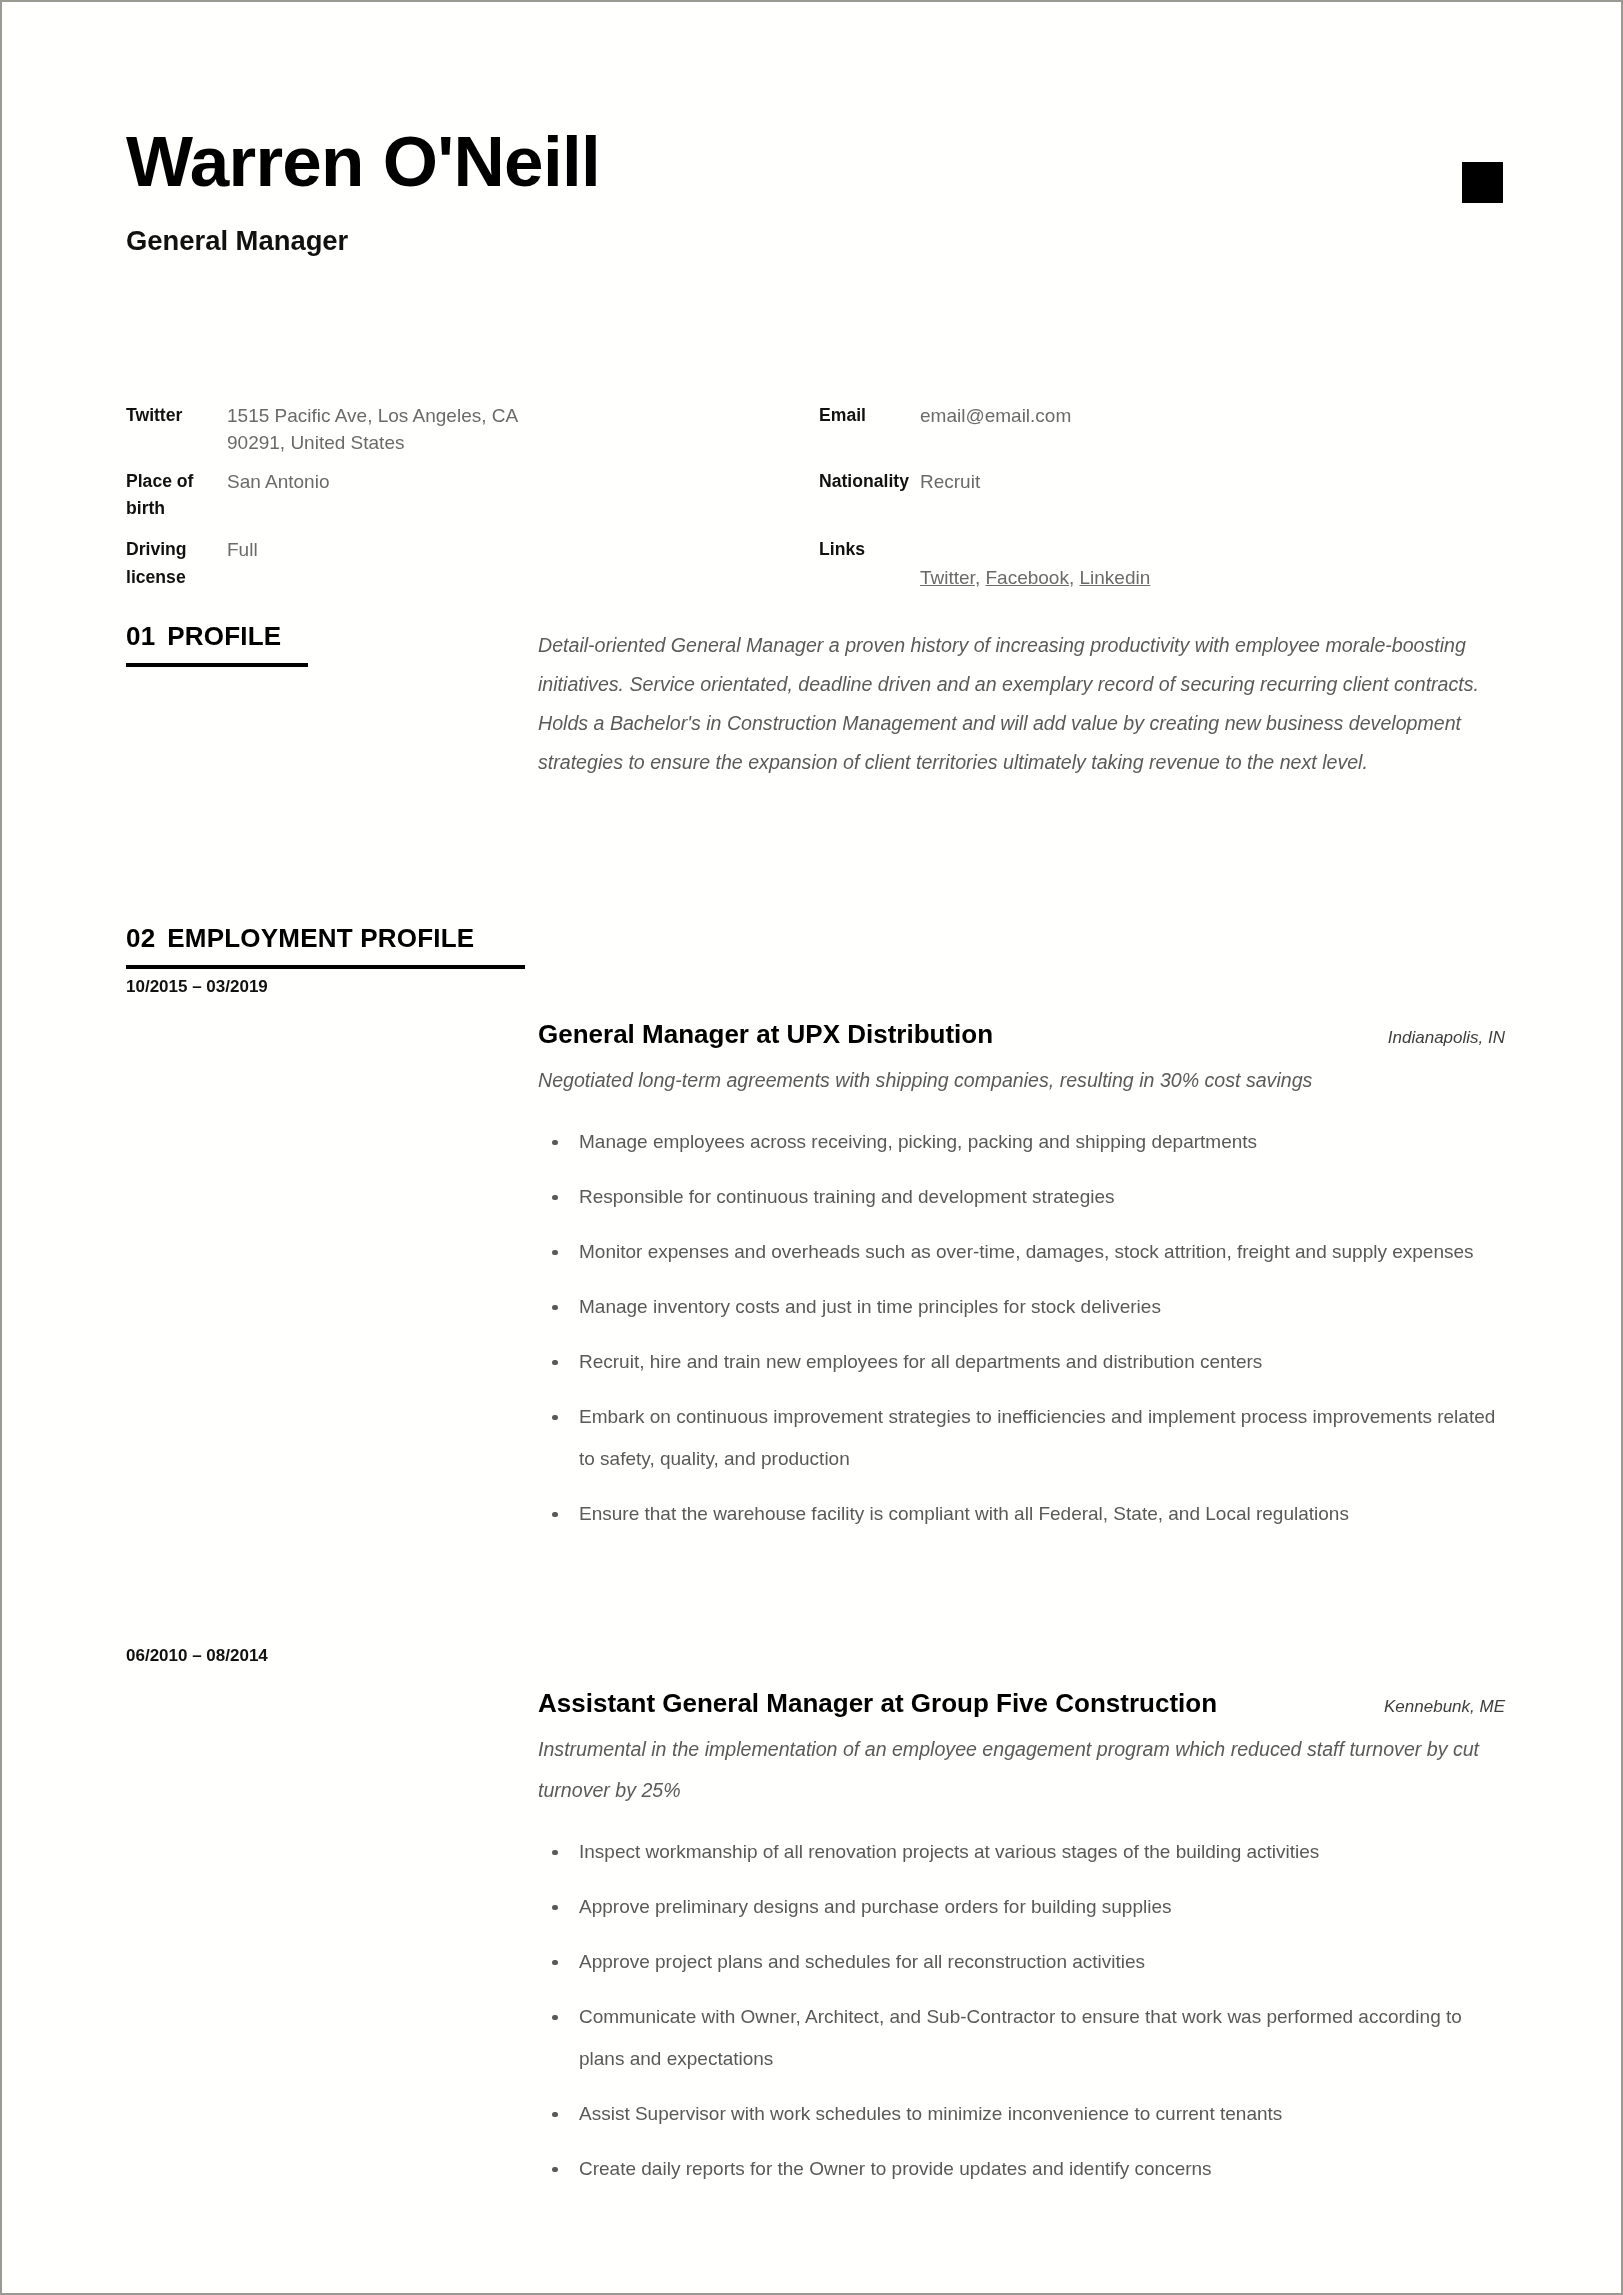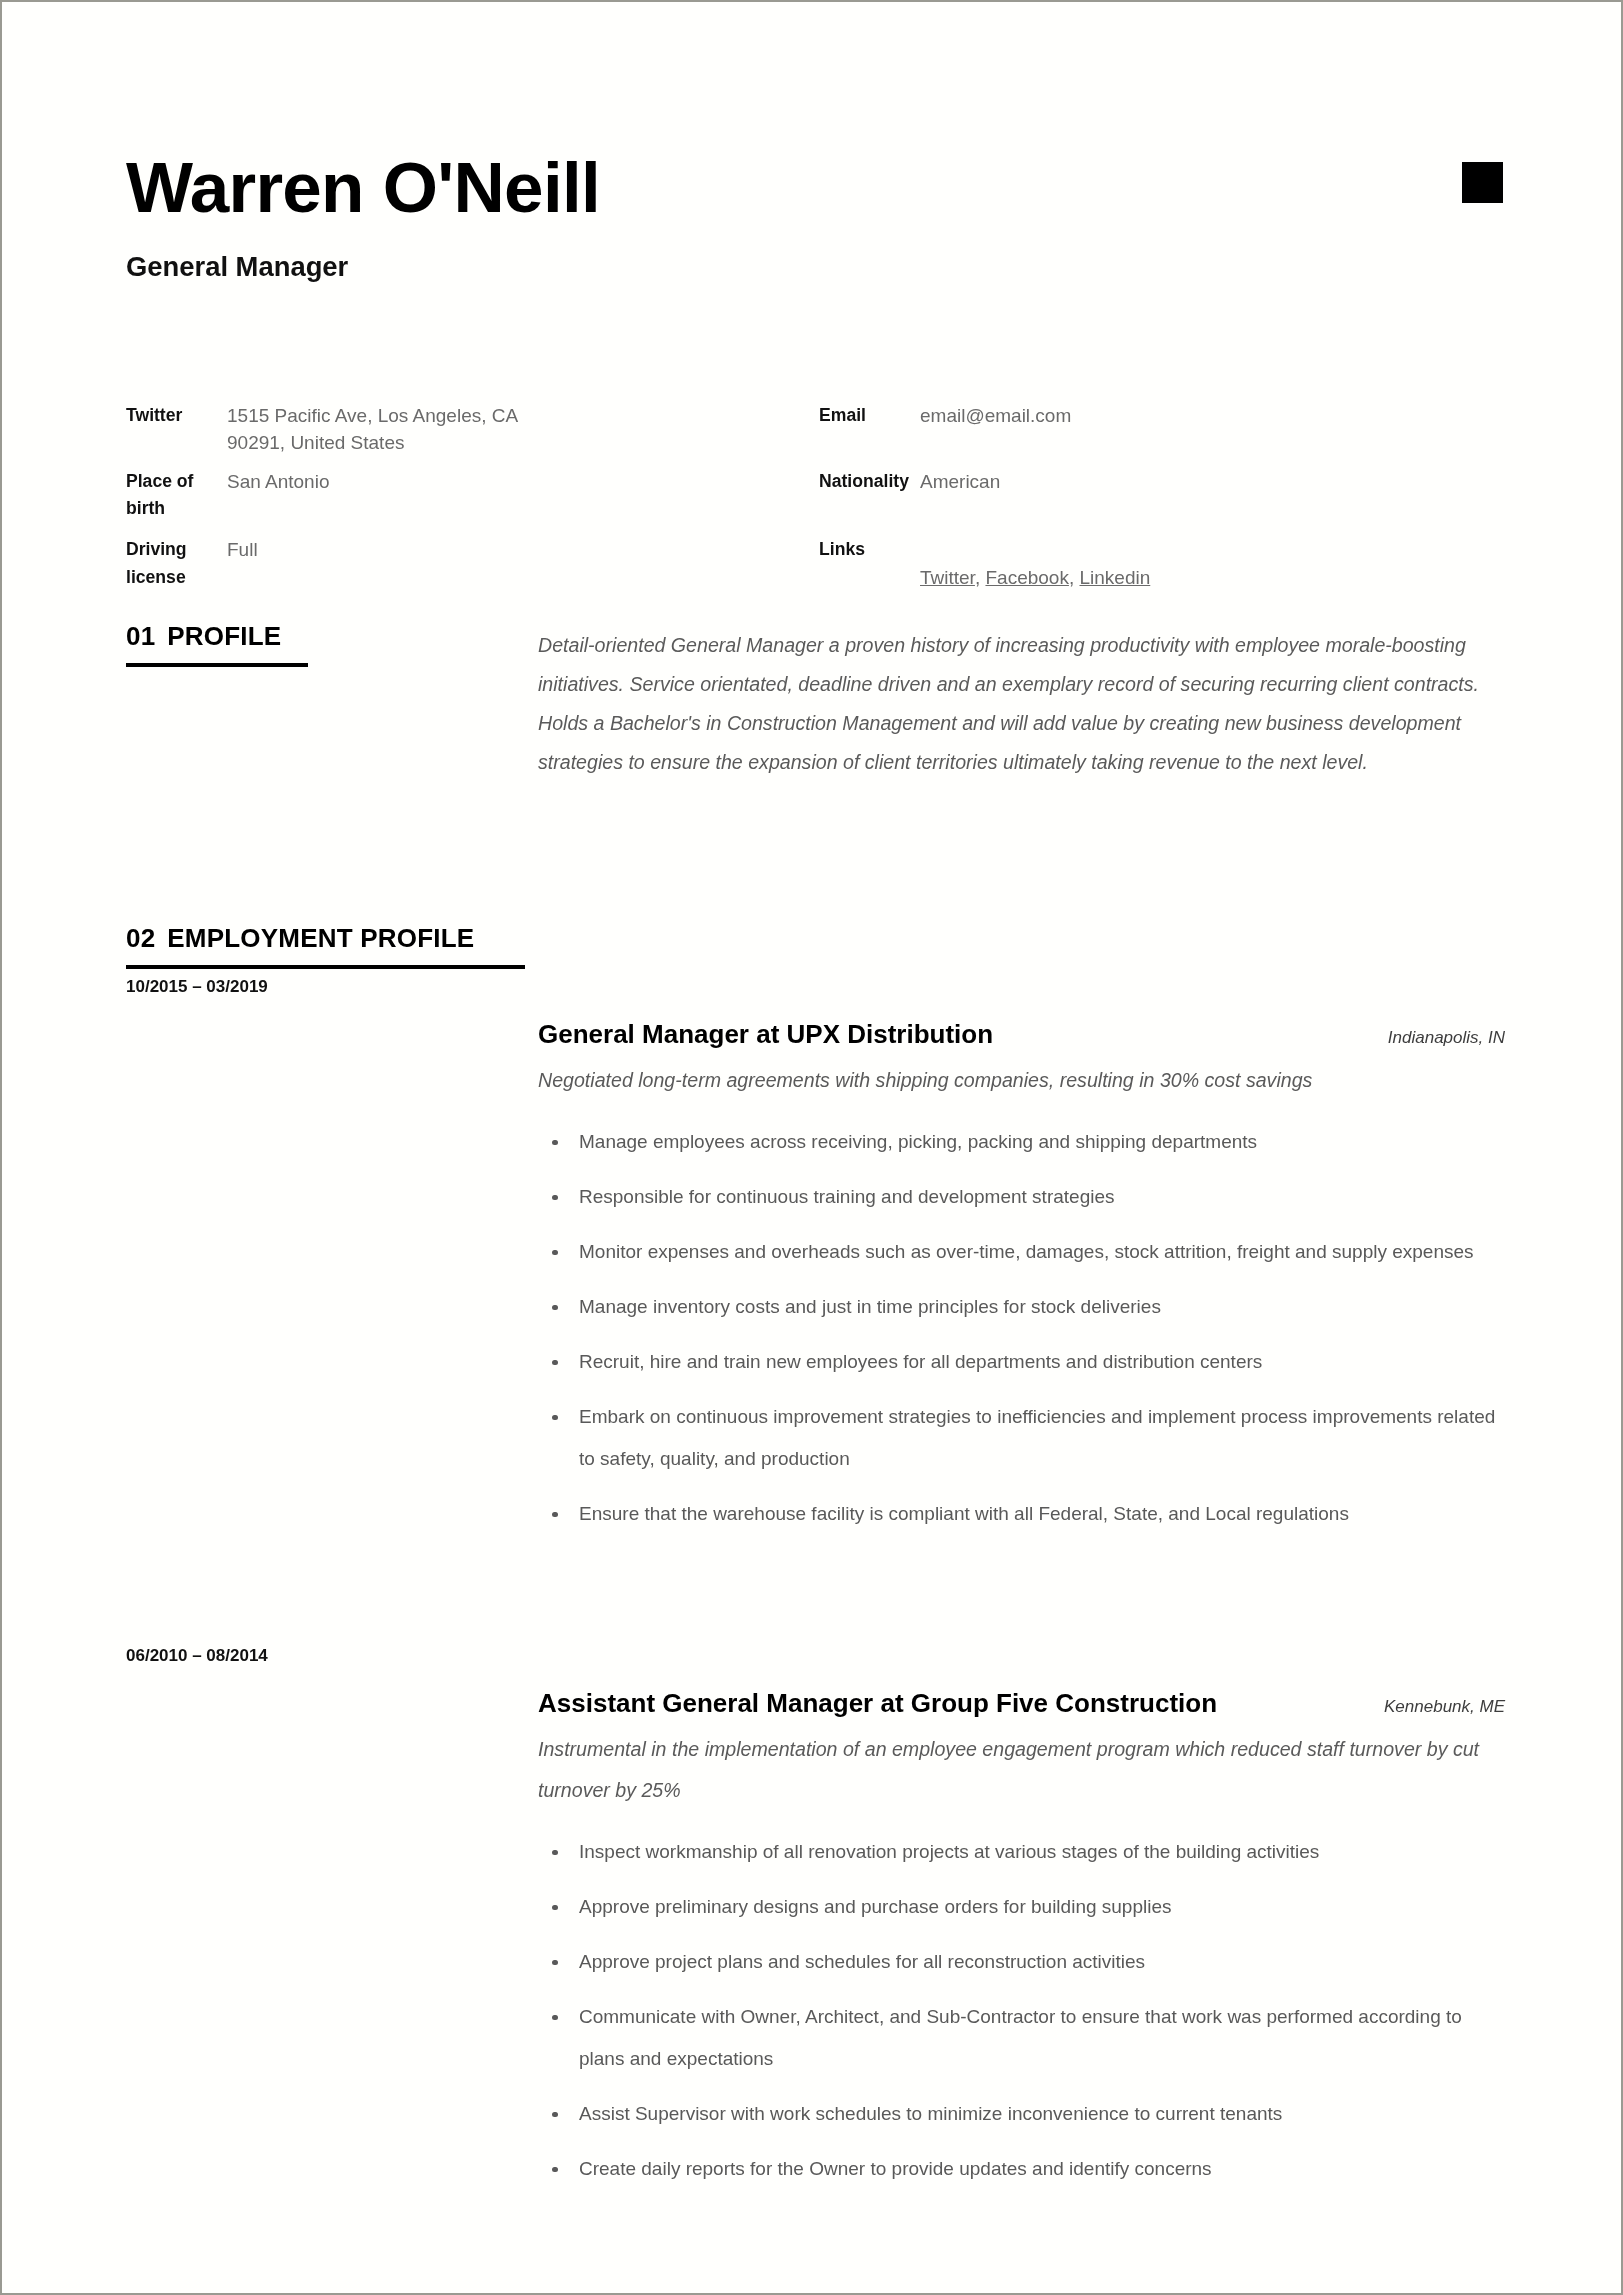--- a/index.html
+++ b/index.html
@@ -12,21 +12,21 @@
   .page {
     position:relative;
     width:1623px; height:2295px;
     box-sizing:border-box;
     border:2px solid #9a9a92;
     background:#fffffd;
     overflow:hidden;
   }
 
   
-  .hdr { position:absolute; left:124px; top:150px; }
+  .hdr { position:absolute; left:124px; top:124px; }
   .name {
     font-size:71px; font-weight:bold; color:#000;
     letter-spacing:-0.7px; line-height:1.0; margin:0;
     white-space:nowrap;
   }
   .role {
     font-size:27.4px; font-weight:bold; color:#111;
     margin:0; padding-top:30px; line-height:1.0;
   }
   .photo {
@@ -141,21 +141,21 @@
       </div>
     </div>
 
     <div class="crow r2">
       <div class="ccell left">
         <div class="clabel">Place of birth</div>
         <div class="cval">San Antonio</div>
       </div>
       <div class="ccell right">
         <div class="clabel">Nationality</div>
-        <div class="cval">American</div>
+        <div class="cval">Recruit</div>
       </div>
     </div>
 
     <div class="crow r3">
       <div class="ccell left">
         <div class="clabel">Driving license</div>
         <div class="cval">Full</div>
       </div>
       <div class="ccell right">
         <div class="clabel">Links</div>

